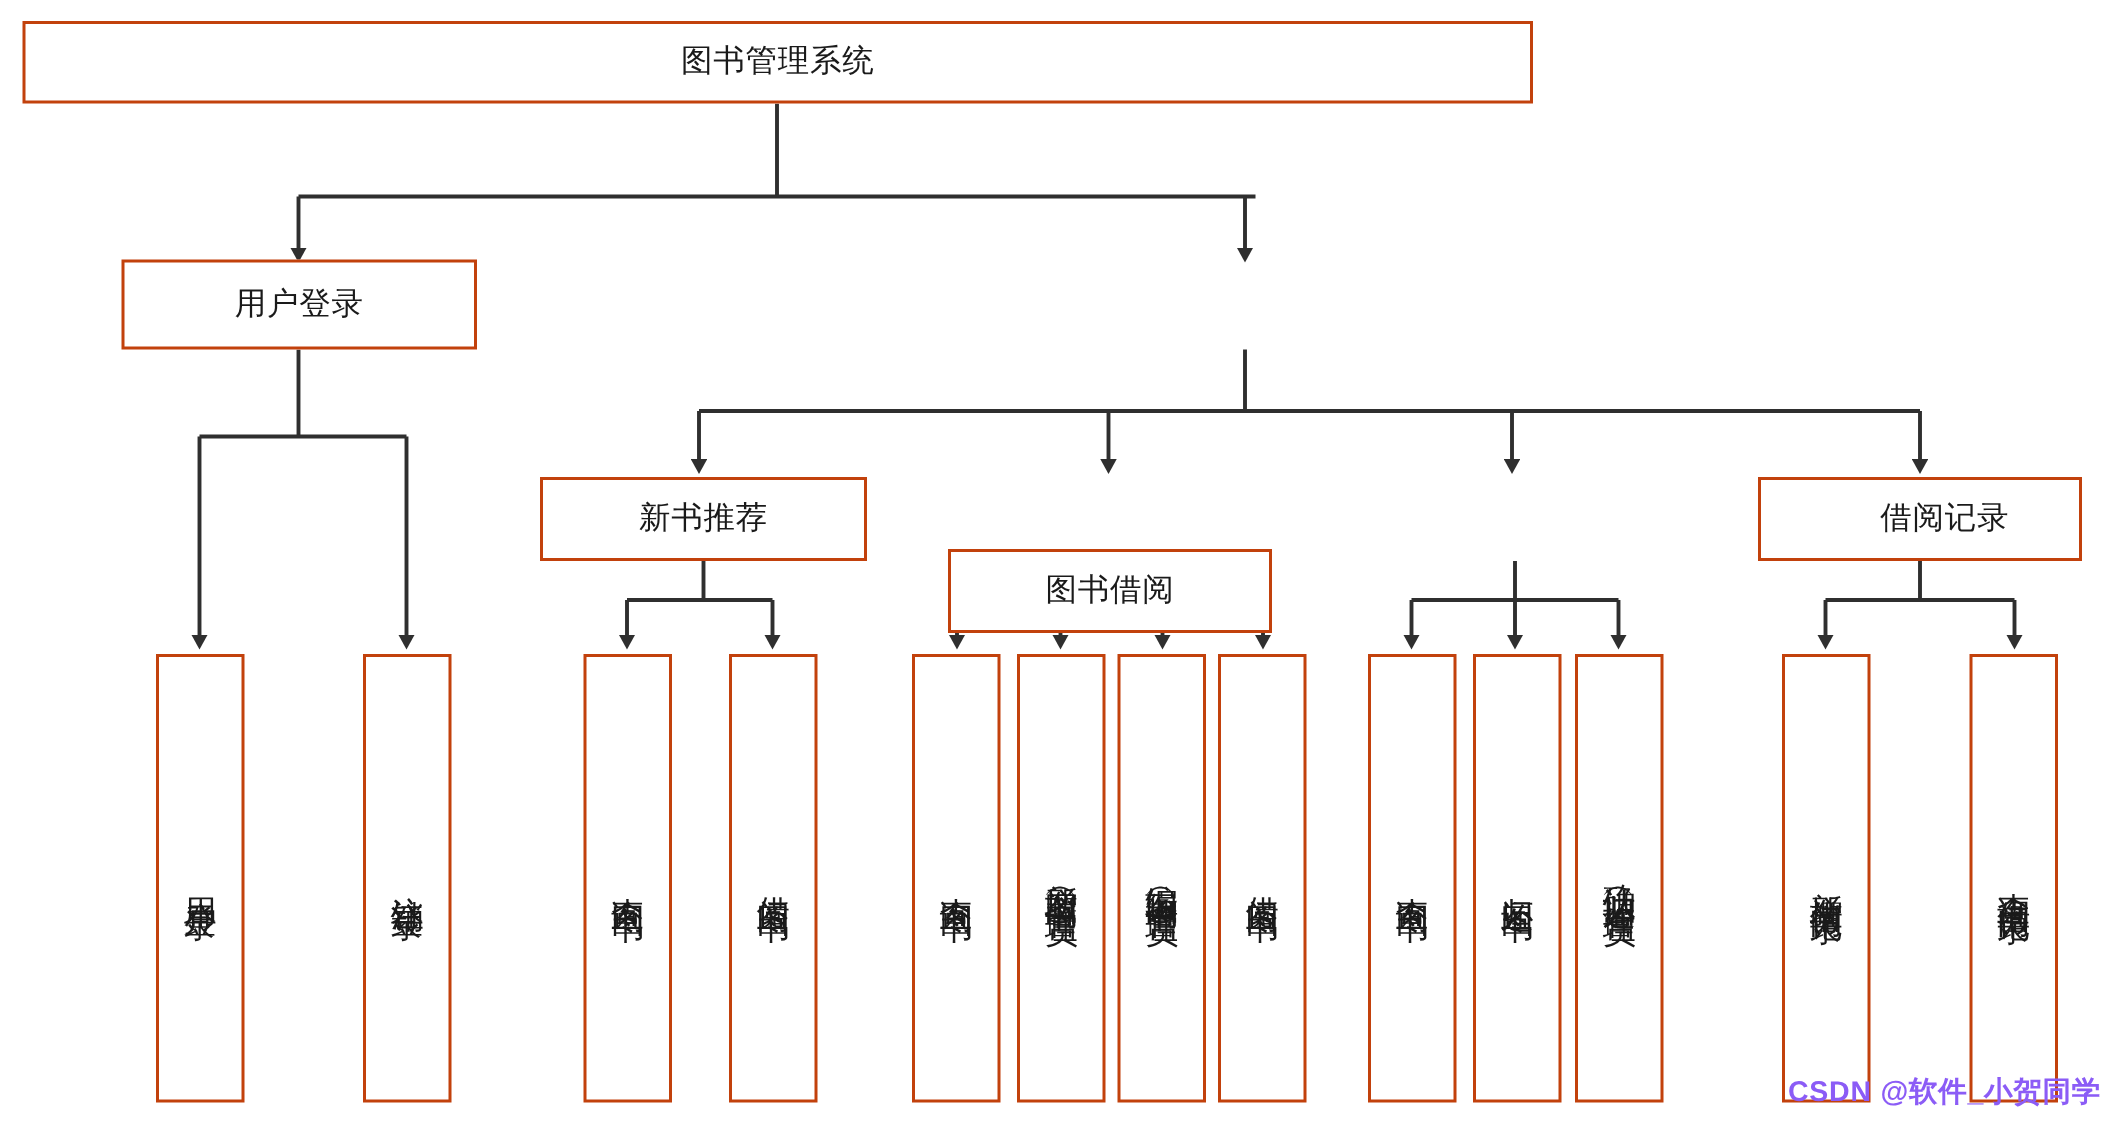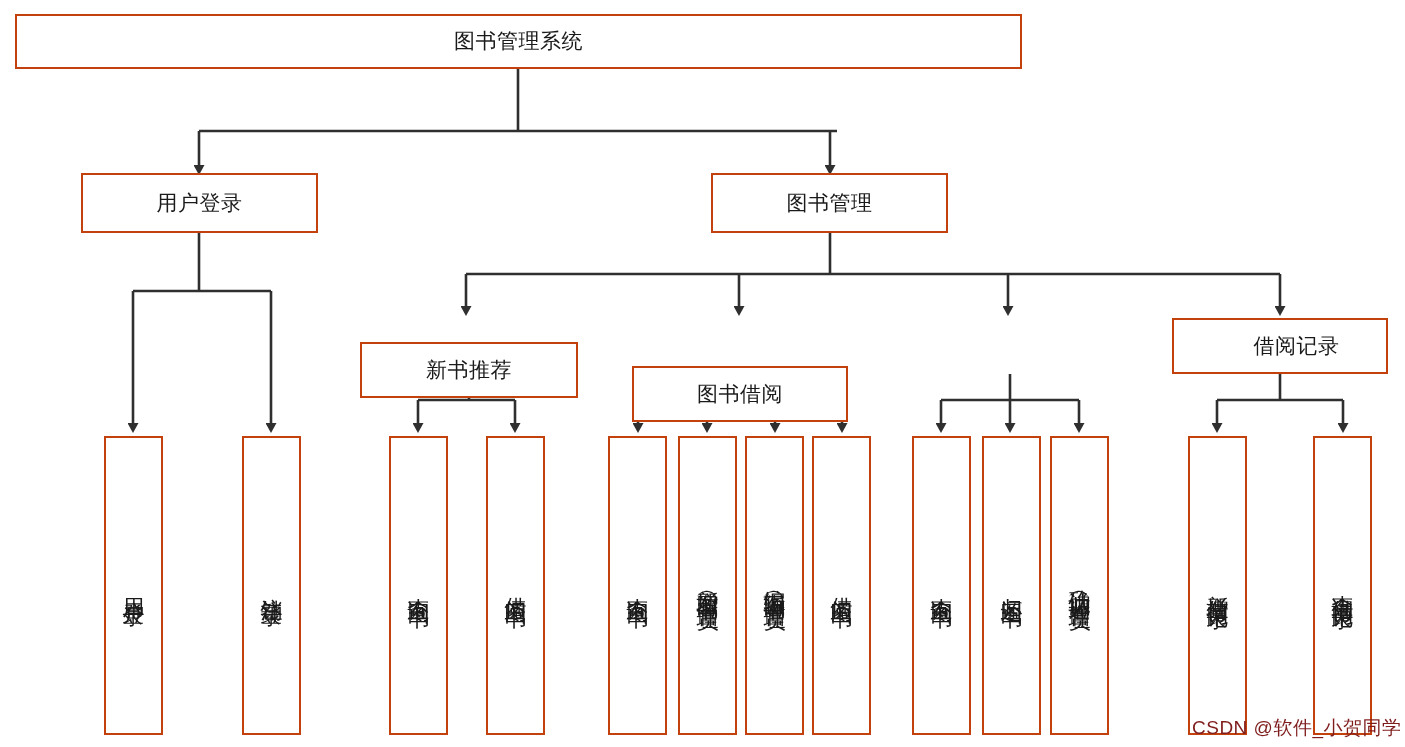--- a/index.html
+++ b/index.html
@@ -55,25 +55,26 @@
   .node.vert .node-label {
     writing-mode: vertical-rl;
     text-orientation: upright;
     font-size: 22px;
     line-height: 1.0;
     letter-spacing: 3px;
     white-space: nowrap;
   }
   .watermark {
     position: absolute;
-    color: #7f1d1d;
+    color: #8b5cf6;
     font-size: 19px;
     letter-spacing: 0.5px;
     white-space: nowrap;
     user-select: none;
+    font-weight: bold;
   }
 </style>
 </head>
 <body>
 
 <div id="diagram-root">
 
   <svg class="connectors" viewBox="0 0 1405 747" xmlns="http://www.w3.org/2000/svg">
     <defs>
       <marker id="arrow" markerWidth="10" markerHeight="11" refX="1" refY="5.5" orient="auto" markerUnits="userSpaceOnUse">
@@ -124,25 +125,22 @@
     </g>
   </svg>
 
   <div class="node horiz" style="left:15px; top:14px; width:1007px; height:55px;">
     <span class="node-label">图书管理系统</span>
   </div>
 
   <div class="node horiz" style="left:81px; top:173px; width:237px; height:60px;">
     <span class="node-label">用户登录</span>
   </div>
-  <div class="node horiz" style="left:711px; top:173px; width:237px; height:60px;">
-    <span class="node-label">图书管理</span>
-  </div>
 
-  <div class="node horiz" style="left:360px; top:318px; width:218px; height:56px;margin-top:24px;">
+  <div class="node horiz" style="left:360px; top:318px; width:218px; height:56px;">
     <span class="node-label">新书推荐</span>
   </div>
   <div class="node horiz" style="left:632px; top:318px; width:216px; height:56px;margin-top:48px;">
     <span class="node-label">图书借阅</span>
   </div>
   <div class="node horiz" style="left:1172px; top:318px; width:216px; height:56px;padding-left:33px;">
     <span class="node-label">借阅记录</span>
   </div>
 
   <div class="node vert" style="left:104px; top:436px; width:59px; height:299px;">

